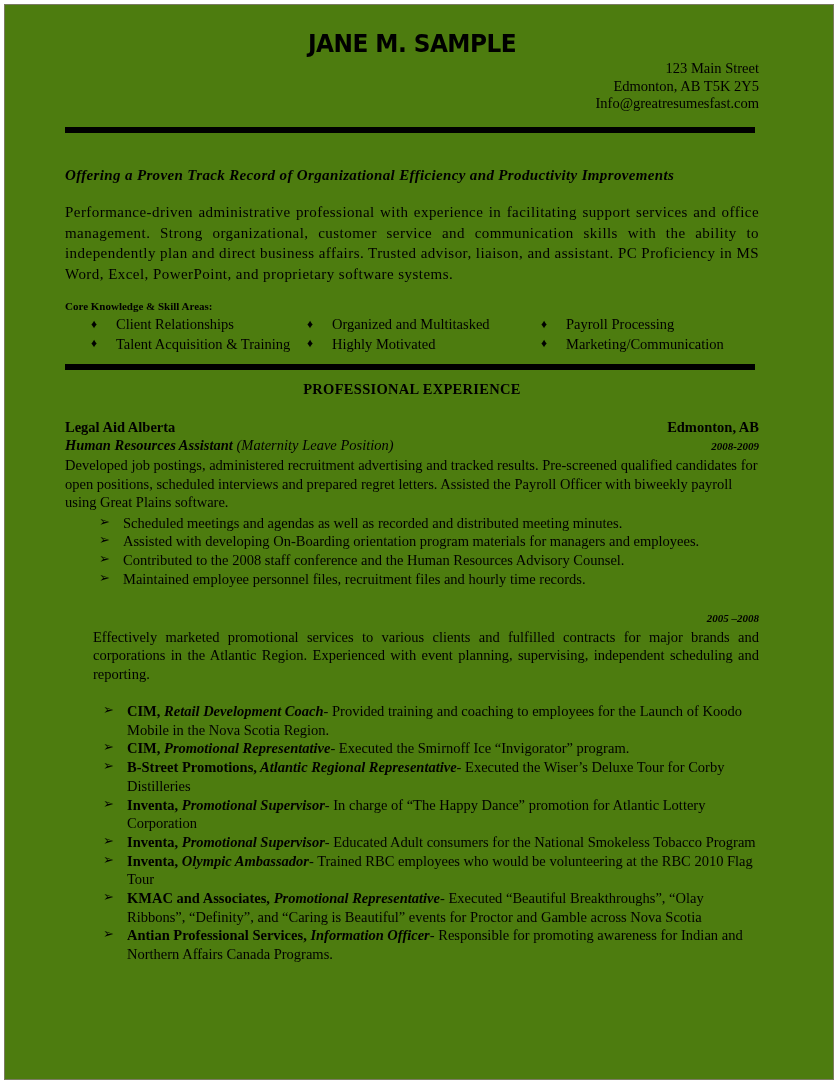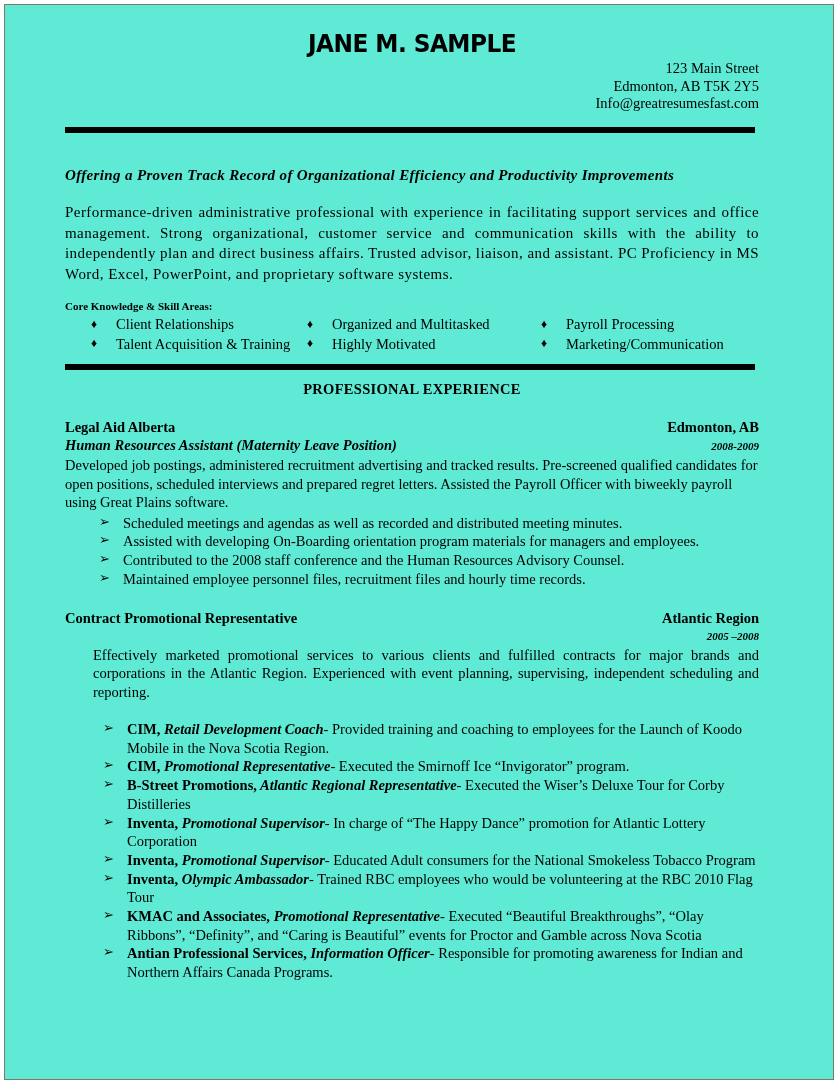--- a/index.html
+++ b/index.html
@@ -15,21 +15,21 @@
     overflow: hidden;
   }
   .page {
     position: absolute;
     left: 4px;
     top: 4px;
     width: 830px;
     height: 1076px;
     border: 1px solid #7b7b62;
     box-sizing: border-box;
-    background: #5eead4;
+    background: #4d7c0f;
   }
   .inner {
     position: absolute;
     left: 60px;
     top: 26px;
     width: 694px;
   }
 
   
   .name {
@@ -131,21 +131,21 @@
     font-size: 14.5px;
     line-height: 18px;
   }
   .job-title {
     font-weight: bold;
     font-style: italic;
     font-size: 14.5px;
     line-height: 18px;
   }
   .job-title .plain {
-    font-weight: bold;
+    font-weight: normal;
     font-style: italic;
     margin-top: 35px;
   }
   .dates {
     font-weight: bold;
     font-style: italic;
     font-size: 11px;
     line-height: 18px;
   }
   .job-desc {
@@ -259,24 +259,20 @@
         </div>
         <div class="arrow-item">
           <span class="arw">➢</span>
           <span>Maintained employee personnel files, recruitment files and hourly time records.</span>
         </div>
       </div>
     </div>
 
     <div class="job">
       <div class="job-row">
-        <div class="employer">Contract Promotional Representative</div>
-        <div class="location">Atlantic Region</div>
-      </div>
-      <div class="job-row">
         <div></div>
         <div class="dates">2005 –2008</div>
       </div>
       <div class="job-desc indent">Effectively marketed promotional services to various clients and fulfilled contracts for major brands and corporations in the Atlantic Region. Experienced with event planning, supervising, independent scheduling and reporting.</div>
 
       <div class="gap-lg"></div>
 
       <div class="arrow-list wide">
         <div class="arrow-item">
           <span class="arw">➢</span><span class="b">CIM,</span><span class="bi"> Retail Development Coach</span><span>- Provided training and coaching to employees for the Launch of Koodo Mobile in the Nova Scotia Region.</span>

